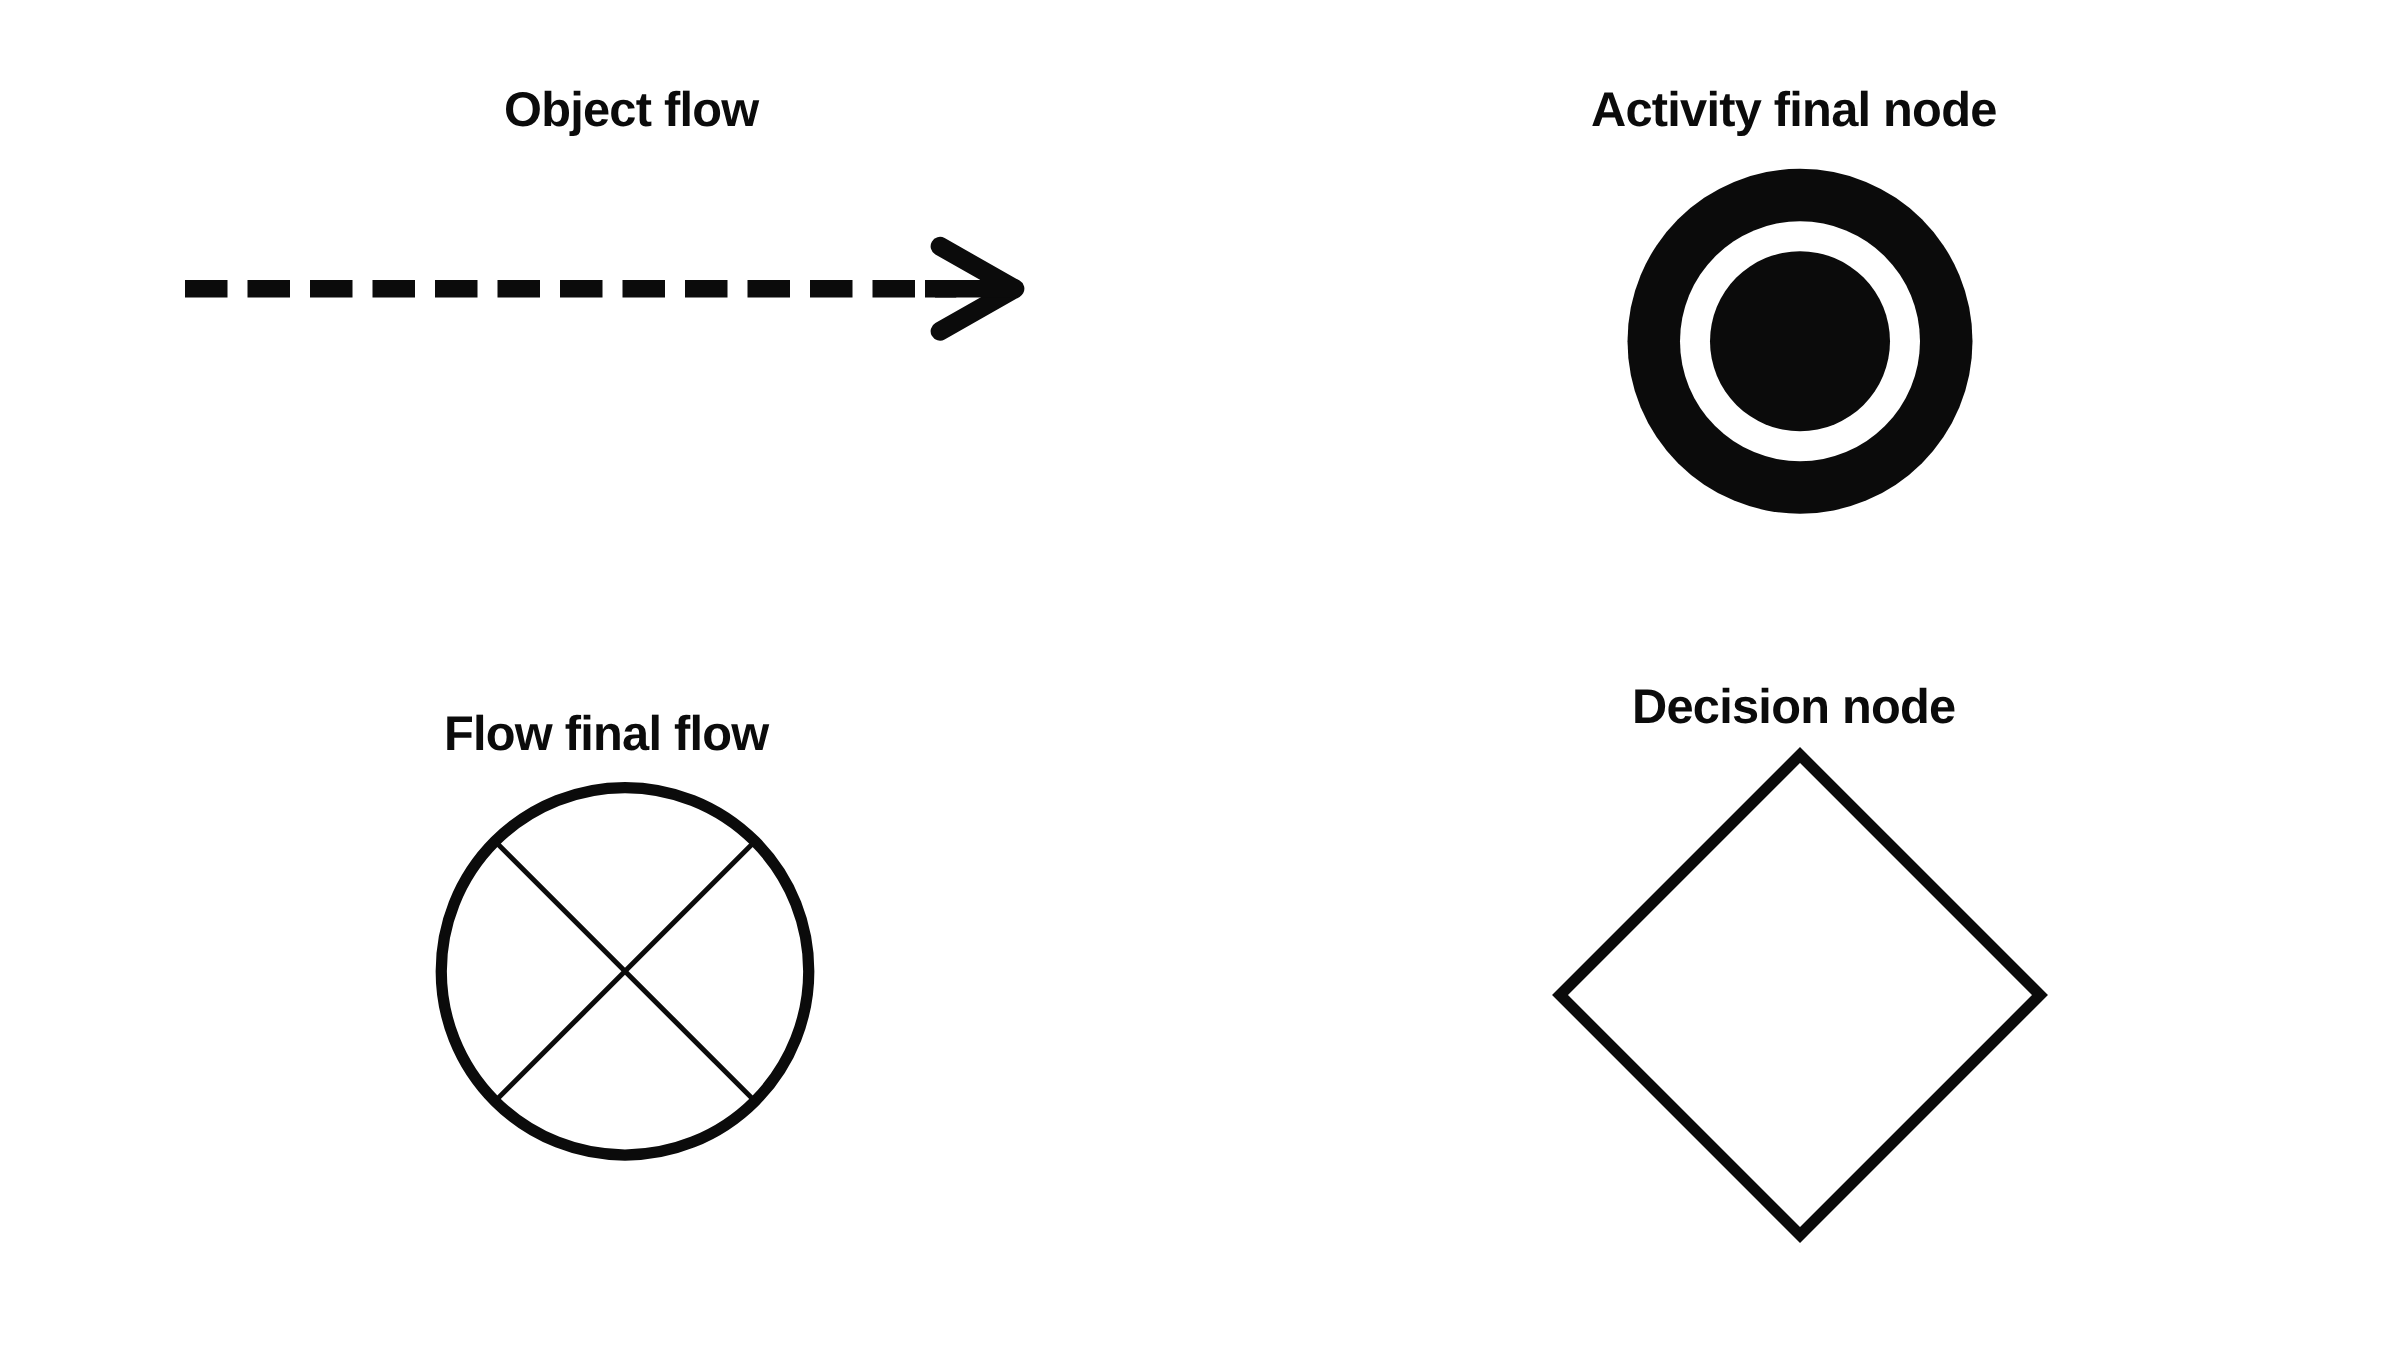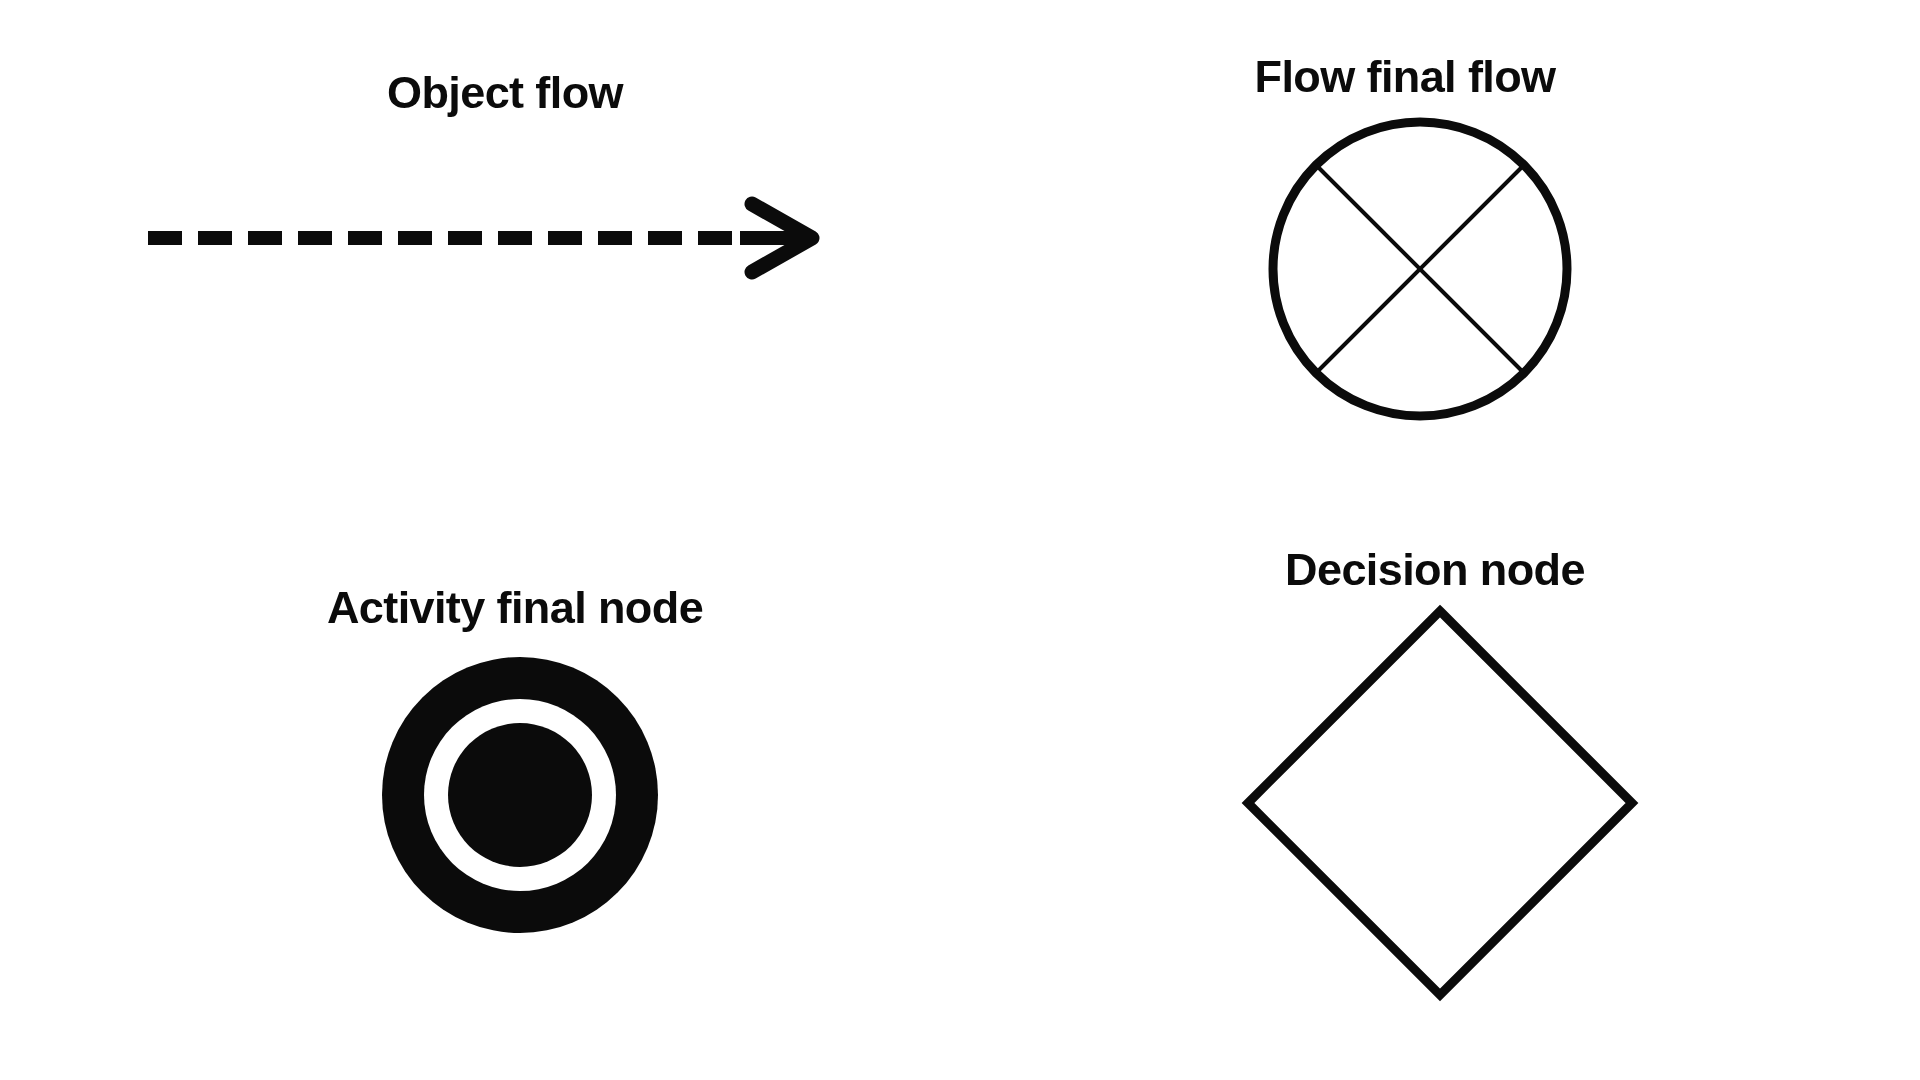--- a/index.html
+++ b/index.html
@@ -26,21 +26,21 @@
   }
 
   .legend-cell {
     position: relative;
     display: flex;
     flex-direction: column;
     align-items: center;
   }
 
   .cell-title {
-    font-size: 45px;
+    font-size: 39px;
     font-weight: 700;
     letter-spacing: -0.6px;
     color: #0b0b0b;
     line-height: 1.1;
     white-space: nowrap;
     text-align: center;
   }
 
   
   .cell-object-flow .cell-title   { margin-top: 38px; margin-left: 10px; }
@@ -74,41 +74,41 @@
       <svg width="720" height="120" viewBox="0 0 720 120">
 
         <line x1="8" y1="60" x2="625" y2="60" stroke="#0b0b0b" stroke-width="14" stroke-dasharray="34 16" stroke-linecap="butt"></line>
 
         <path d="M 612 26 L 672 60 L 612 94" fill="none" stroke="#0b0b0b" stroke-width="15" stroke-linecap="round" stroke-linejoin="round"></path>
         <line x1="600" y1="60" x2="668" y2="60" stroke="#0b0b0b" stroke-width="14" stroke-linecap="butt"></line>
       </svg>
     </div>
   </div>
 
-  <div class="legend-cell cell-flow-final">
-    <div class="cell-title">Flow final flow</div>
-    <div class="shape-area">
-      <svg width="310" height="310" viewBox="0 0 310 310">
-        <circle cx="155" cy="155" r="147" fill="none" stroke="#0b0b0b" stroke-width="9"></circle>
-        <line x1="51" y1="51" x2="259" y2="259" stroke="#0b0b0b" stroke-width="4"></line>
-        <line x1="259" y1="51" x2="51" y2="259" stroke="#0b0b0b" stroke-width="4"></line>
-      </svg>
-    </div>
-  </div>
-
   <div class="legend-cell cell-activity">
     <div class="cell-title">Activity final node</div>
     <div class="shape-area">
       <svg width="280" height="280" viewBox="0 0 280 280">
 
         <circle cx="140" cy="140" r="138" fill="#0b0b0b"></circle>
 
         <circle cx="140" cy="140" r="96" fill="#ffffff"></circle>
 
         <circle cx="140" cy="140" r="72" fill="#0b0b0b"></circle>
+      </svg>
+    </div>
+  </div>
+
+  <div class="legend-cell cell-flow-final">
+    <div class="cell-title">Flow final flow</div>
+    <div class="shape-area">
+      <svg width="310" height="310" viewBox="0 0 310 310">
+        <circle cx="155" cy="155" r="147" fill="none" stroke="#0b0b0b" stroke-width="9"></circle>
+        <line x1="51" y1="51" x2="259" y2="259" stroke="#0b0b0b" stroke-width="4"></line>
+        <line x1="259" y1="51" x2="51" y2="259" stroke="#0b0b0b" stroke-width="4"></line>
       </svg>
     </div>
   </div>
 
   <div class="legend-cell cell-decision">
     <div class="cell-title">Decision node</div>
     <div class="shape-area">
       <svg width="400" height="400" viewBox="0 0 400 400">
         <path d="M 200 8 L 392 200 L 200 392 L 8 200 Z" fill="none" stroke="#0b0b0b" stroke-width="9" stroke-linejoin="miter"></path>
       </svg>

